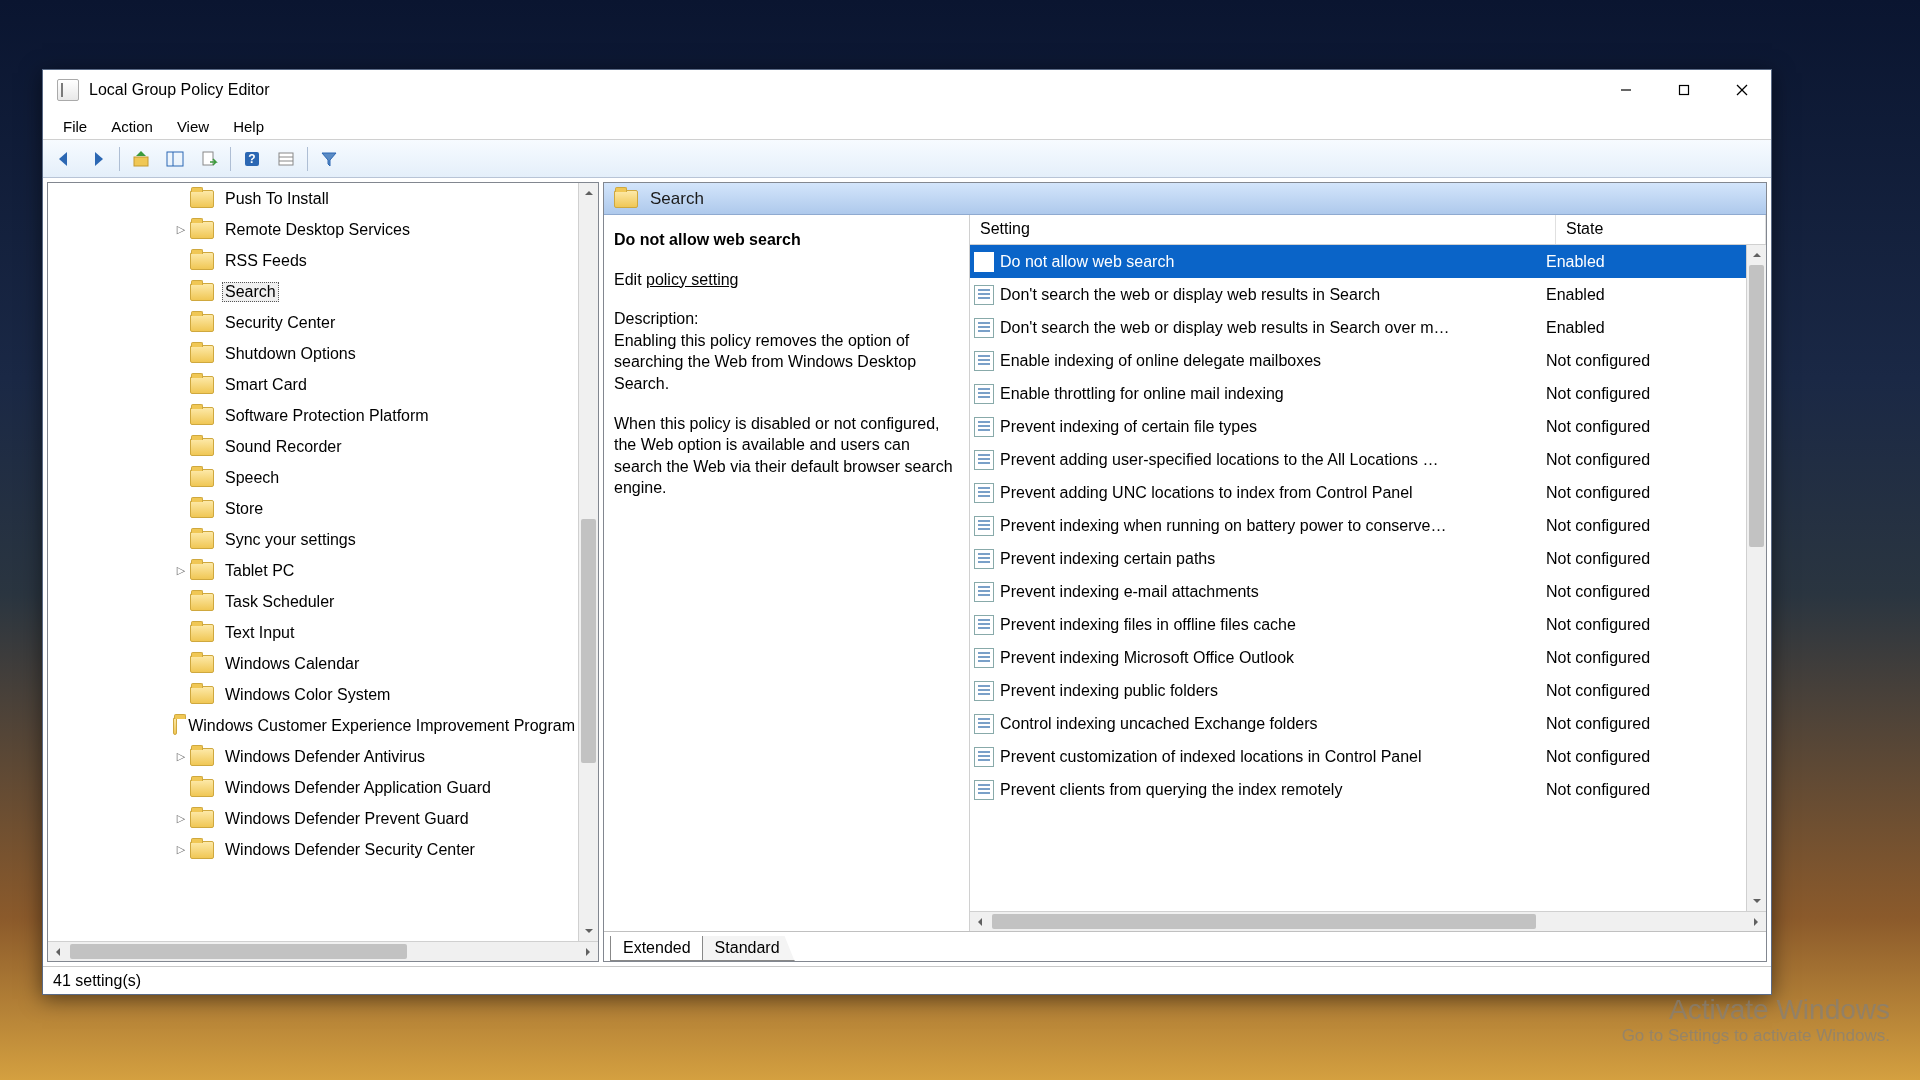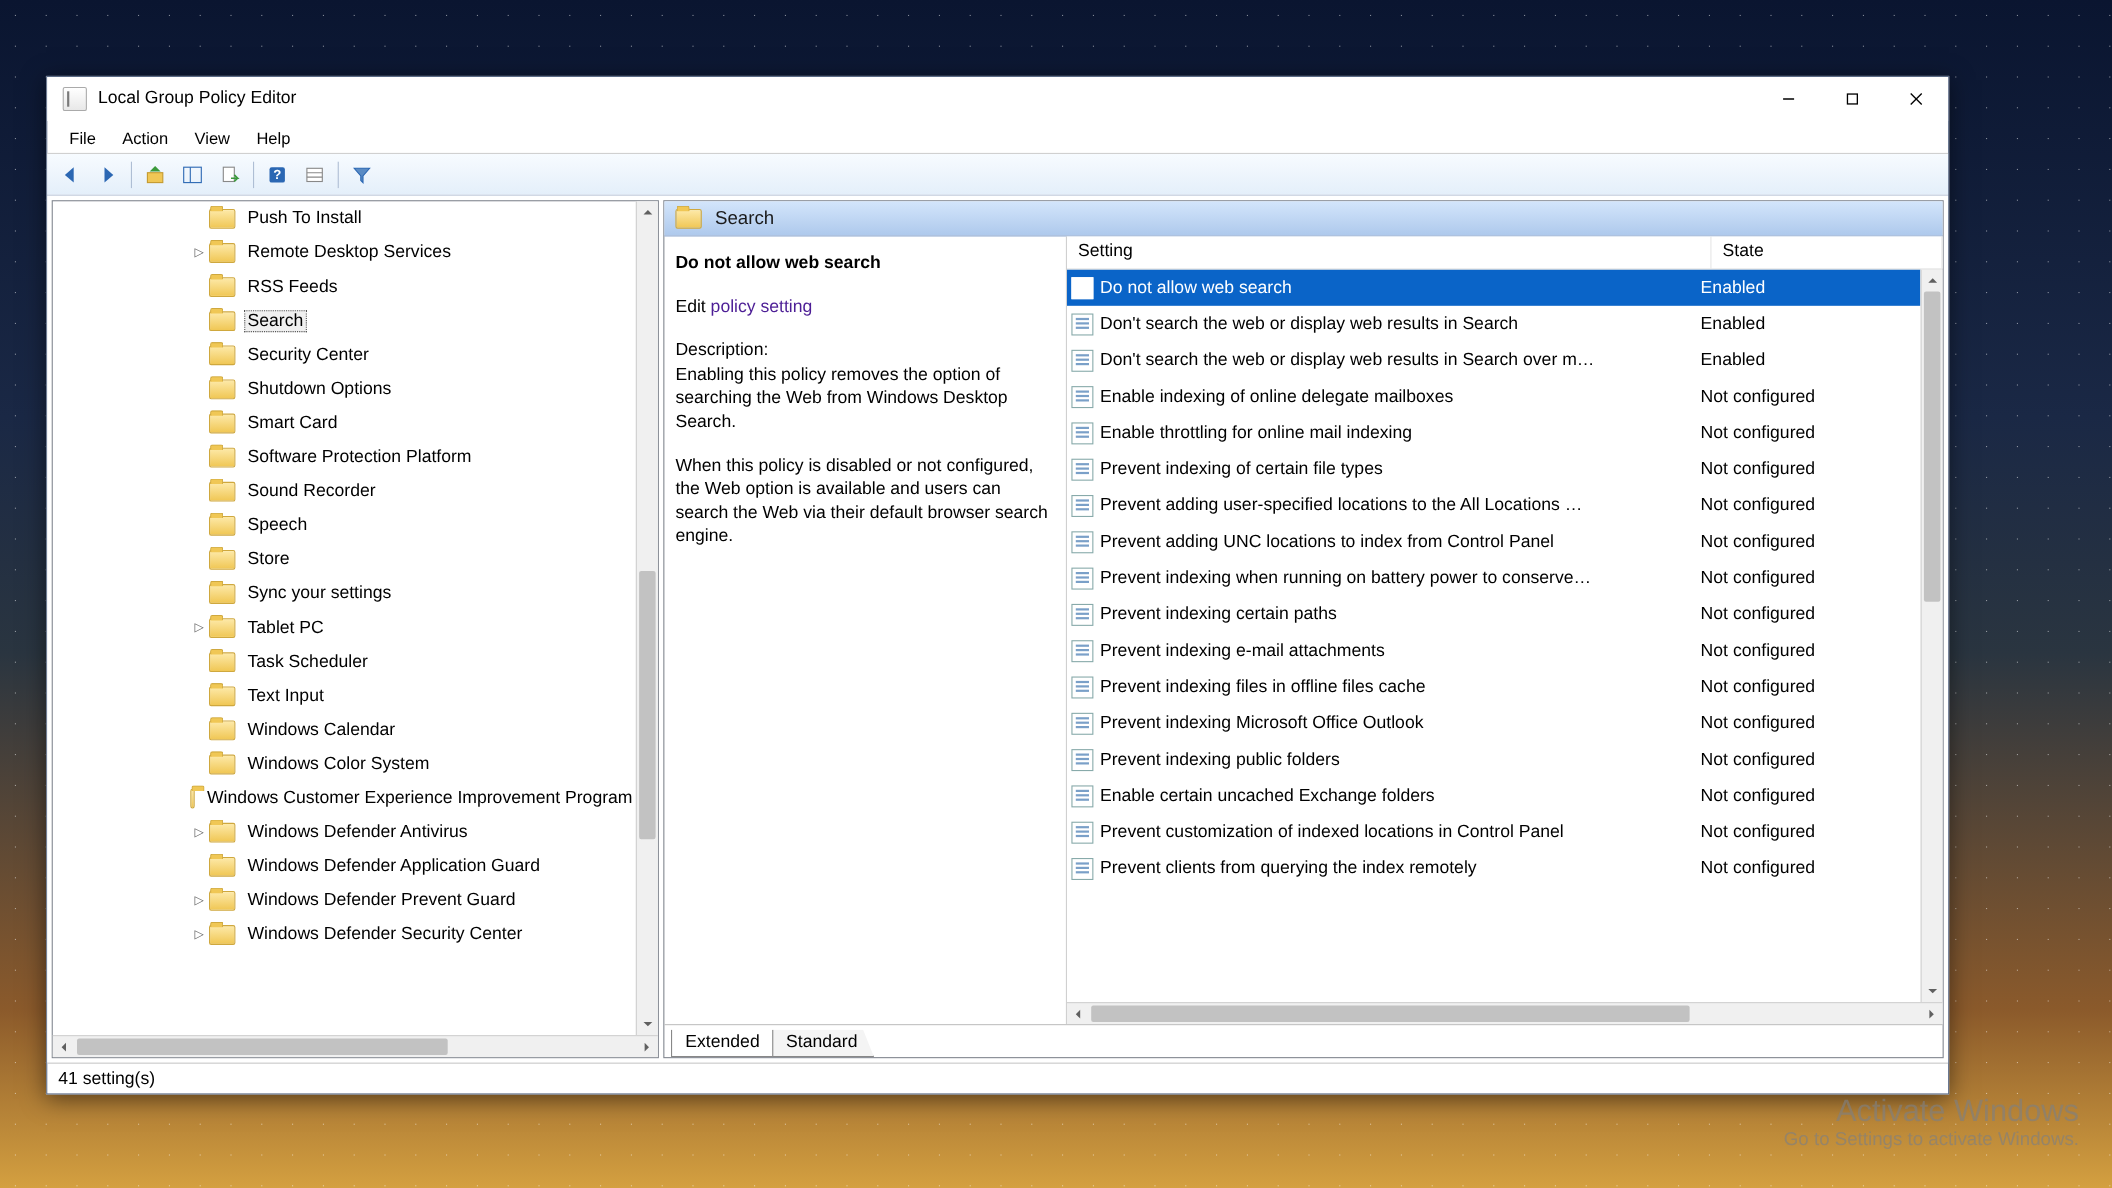--- a/index.html
+++ b/index.html
@@ -138,21 +138,21 @@
   .cat-header .folder-icon::before{
     content:""; position:absolute; left:0; top:-4px; width:10px; height:4px;
     background:#f0c755; border:1px solid #cfa83e; border-bottom:none; border-radius:2px 2px 0 0;
   }
   .right-split { flex:1; display:flex; min-height:0; }
   .desc-col {
     width: 365px; padding: 14px 16px 14px 10px; font-size:16px; line-height:1.35;
     overflow:hidden;
   }
   .desc-col .hd { font-weight:700; margin-bottom:18px; }
-  .desc-col a { color:#4c1d95; cursor:pointer;text-align:right; }
+  .desc-col a { color:#000000; text-decoration:underline; cursor:pointer;text-align:right; }
   .desc-col .para { margin-bottom: 18px; }
   .settings-col {
     flex:1; border-left:1px solid #d0d0d0; display:flex; flex-direction:column; min-height:0;
   }
   .cols-header {
     height:30px; display:flex; border-bottom:1px solid #d0d0d0;
   }
   .cols-header .col {
     padding: 5px 10px; font-size:16px; border-right:1px solid #e0e0e0;
     background:#fff;
@@ -540,21 +540,21 @@
                   <span class="sname">Prevent indexing Microsoft Office Outlook</span>
                   <span class="sstate">Not configured</span>
                 </div>
                 <div class="srow">
                   <span class="pic"></span>
                   <span class="sname">Prevent indexing public folders</span>
                   <span class="sstate">Not configured</span>
                 </div>
                 <div class="srow">
                   <span class="pic"></span>
-                  <span class="sname">Enable certain uncached Exchange folders</span>
+                  <span class="sname">Control indexing uncached Exchange folders</span>
                   <span class="sstate">Not configured</span>
                 </div>
                 <div class="srow">
                   <span class="pic"></span>
                   <span class="sname">Prevent customization of indexed locations in Control Panel</span>
                   <span class="sstate">Not configured</span>
                 </div>
                 <div class="srow">
                   <span class="pic"></span>
                   <span class="sname">Prevent clients from querying the index remotely</span>

